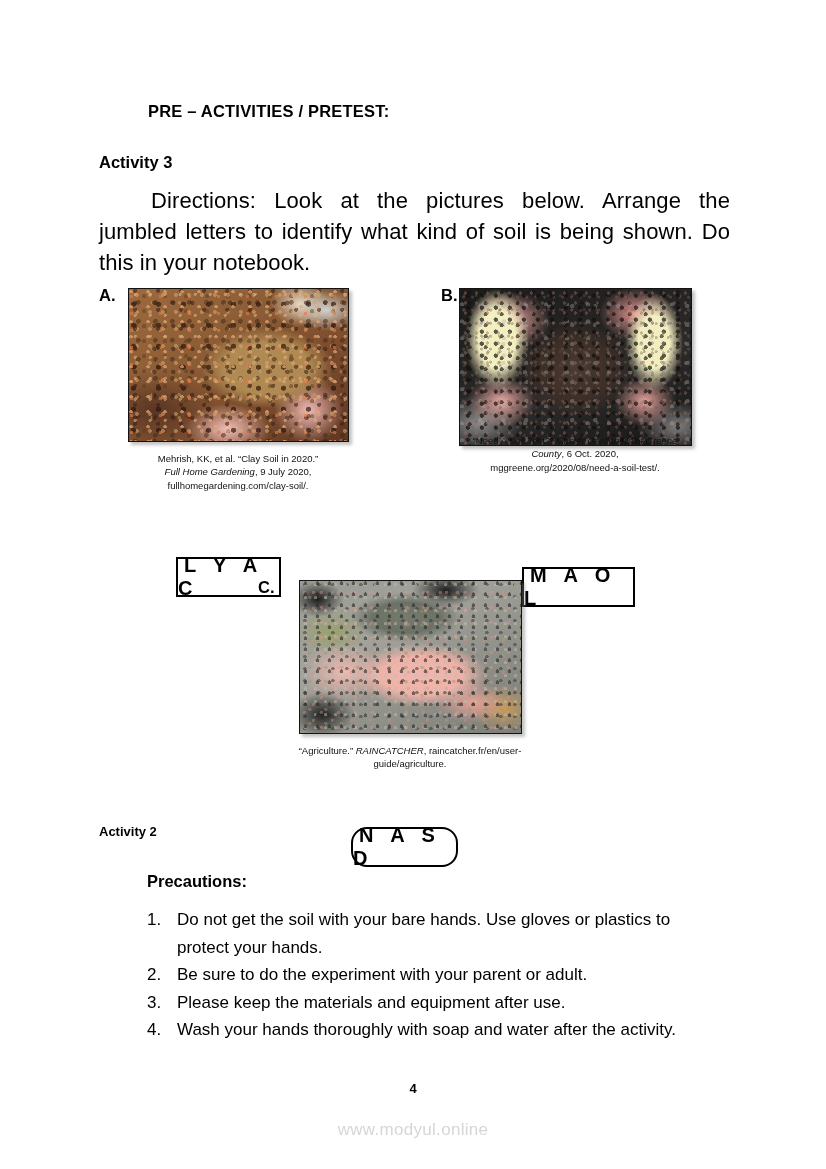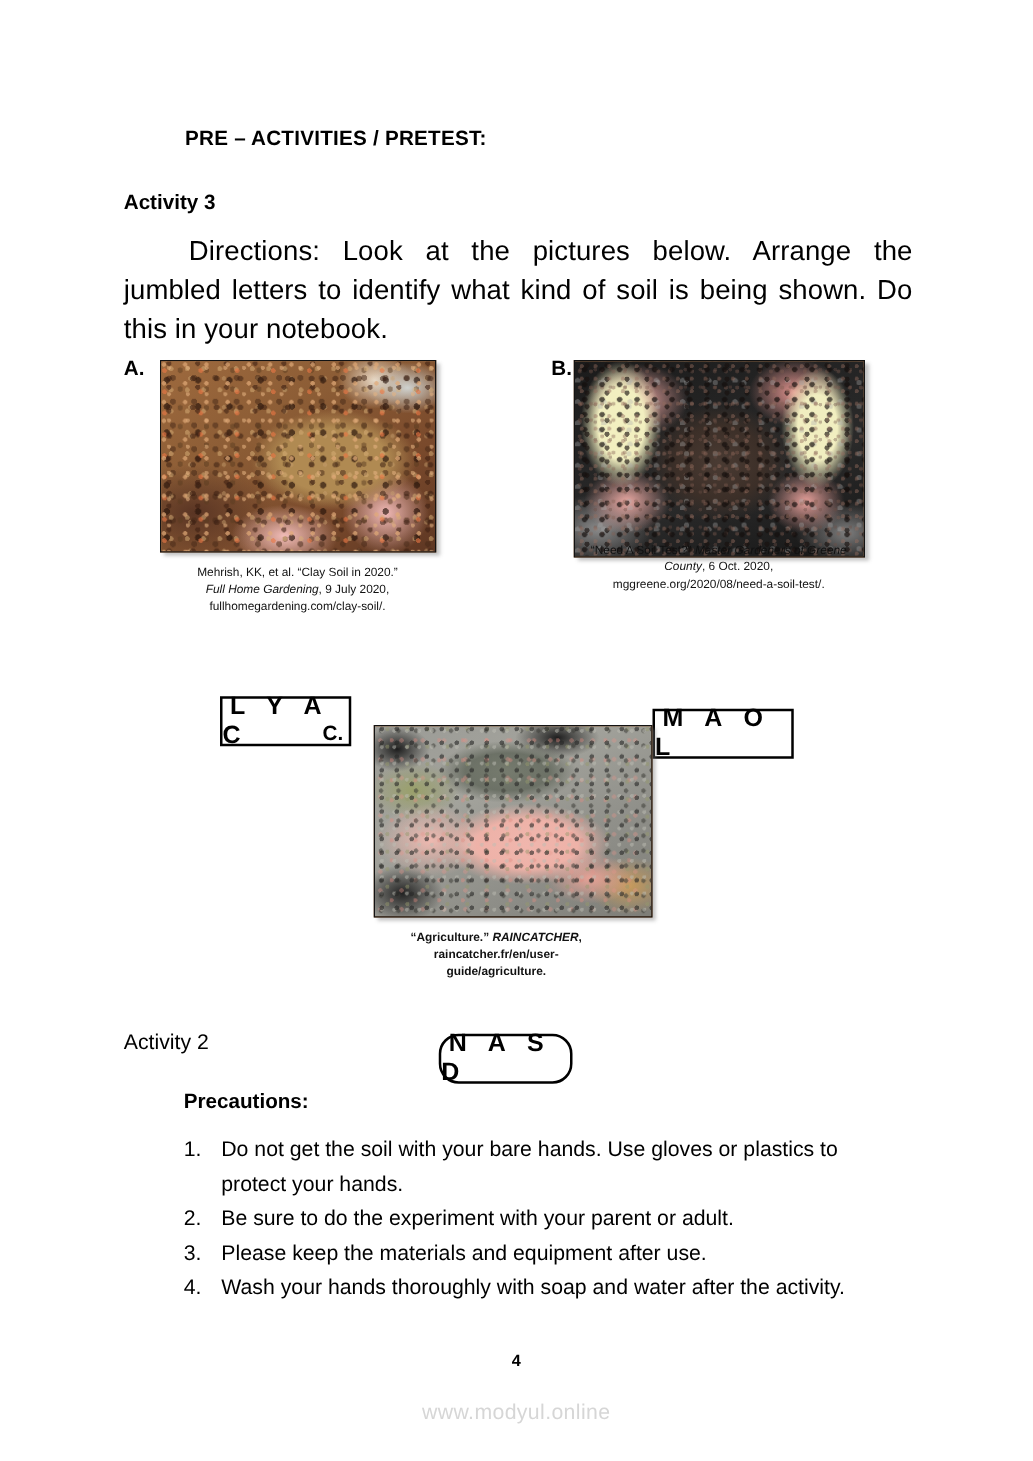--- a/index.html
+++ b/index.html
@@ -41,22 +41,22 @@
     top: 153px;
     font-size: 16.5px;
     font-weight: bold;
     white-space: nowrap;
   }
 
   .activity2-heading {
     position: absolute;
     left: 99px;
     top: 824px;
-    font-size: 17px;
-    font-weight: normal;
+    font-size: 13px;
+    font-weight: bold;
     white-space: nowrap;
   }
 
   .directions {
     position: absolute;
     left: 99px;
     top: 185px;
     width: 631px;
     font-size: 22px;
     line-height: 1.42;
@@ -291,21 +291,21 @@
   </div>
 
   <div class="answer-box" style="left:522px; top:519px; width:109px; height:36px;">M A O L</div>
 
   <div class="fig-label" style="left:258px; top:578px;">C.</div>
 
   <div class="photo-frame" style="left:299px; top:580px; width:221px; height:152px;">
     <div class="photo-inner soilC"></div>
   </div>
 
-  <div class="caption" style="left:282px; top:744px; width:230px;font-weight:bold;">
+  <div class="caption" style="left:295px; top:744px; width:230px;">
     <span>“Agriculture.” </span><i>RAINCATCHER</i><span>, raincatcher.fr/en/user-</span><br>
     <span>guide/agriculture.</span>
   </div>
 
   <div class="answer-box" style="left:351px; top:779px; width:103px; height:36px;border-radius:16px;">N A S D</div>
 
   <div class="activity2-heading">Activity 2</div>
 
   <div class="precautions-heading">Precautions:</div>
 

